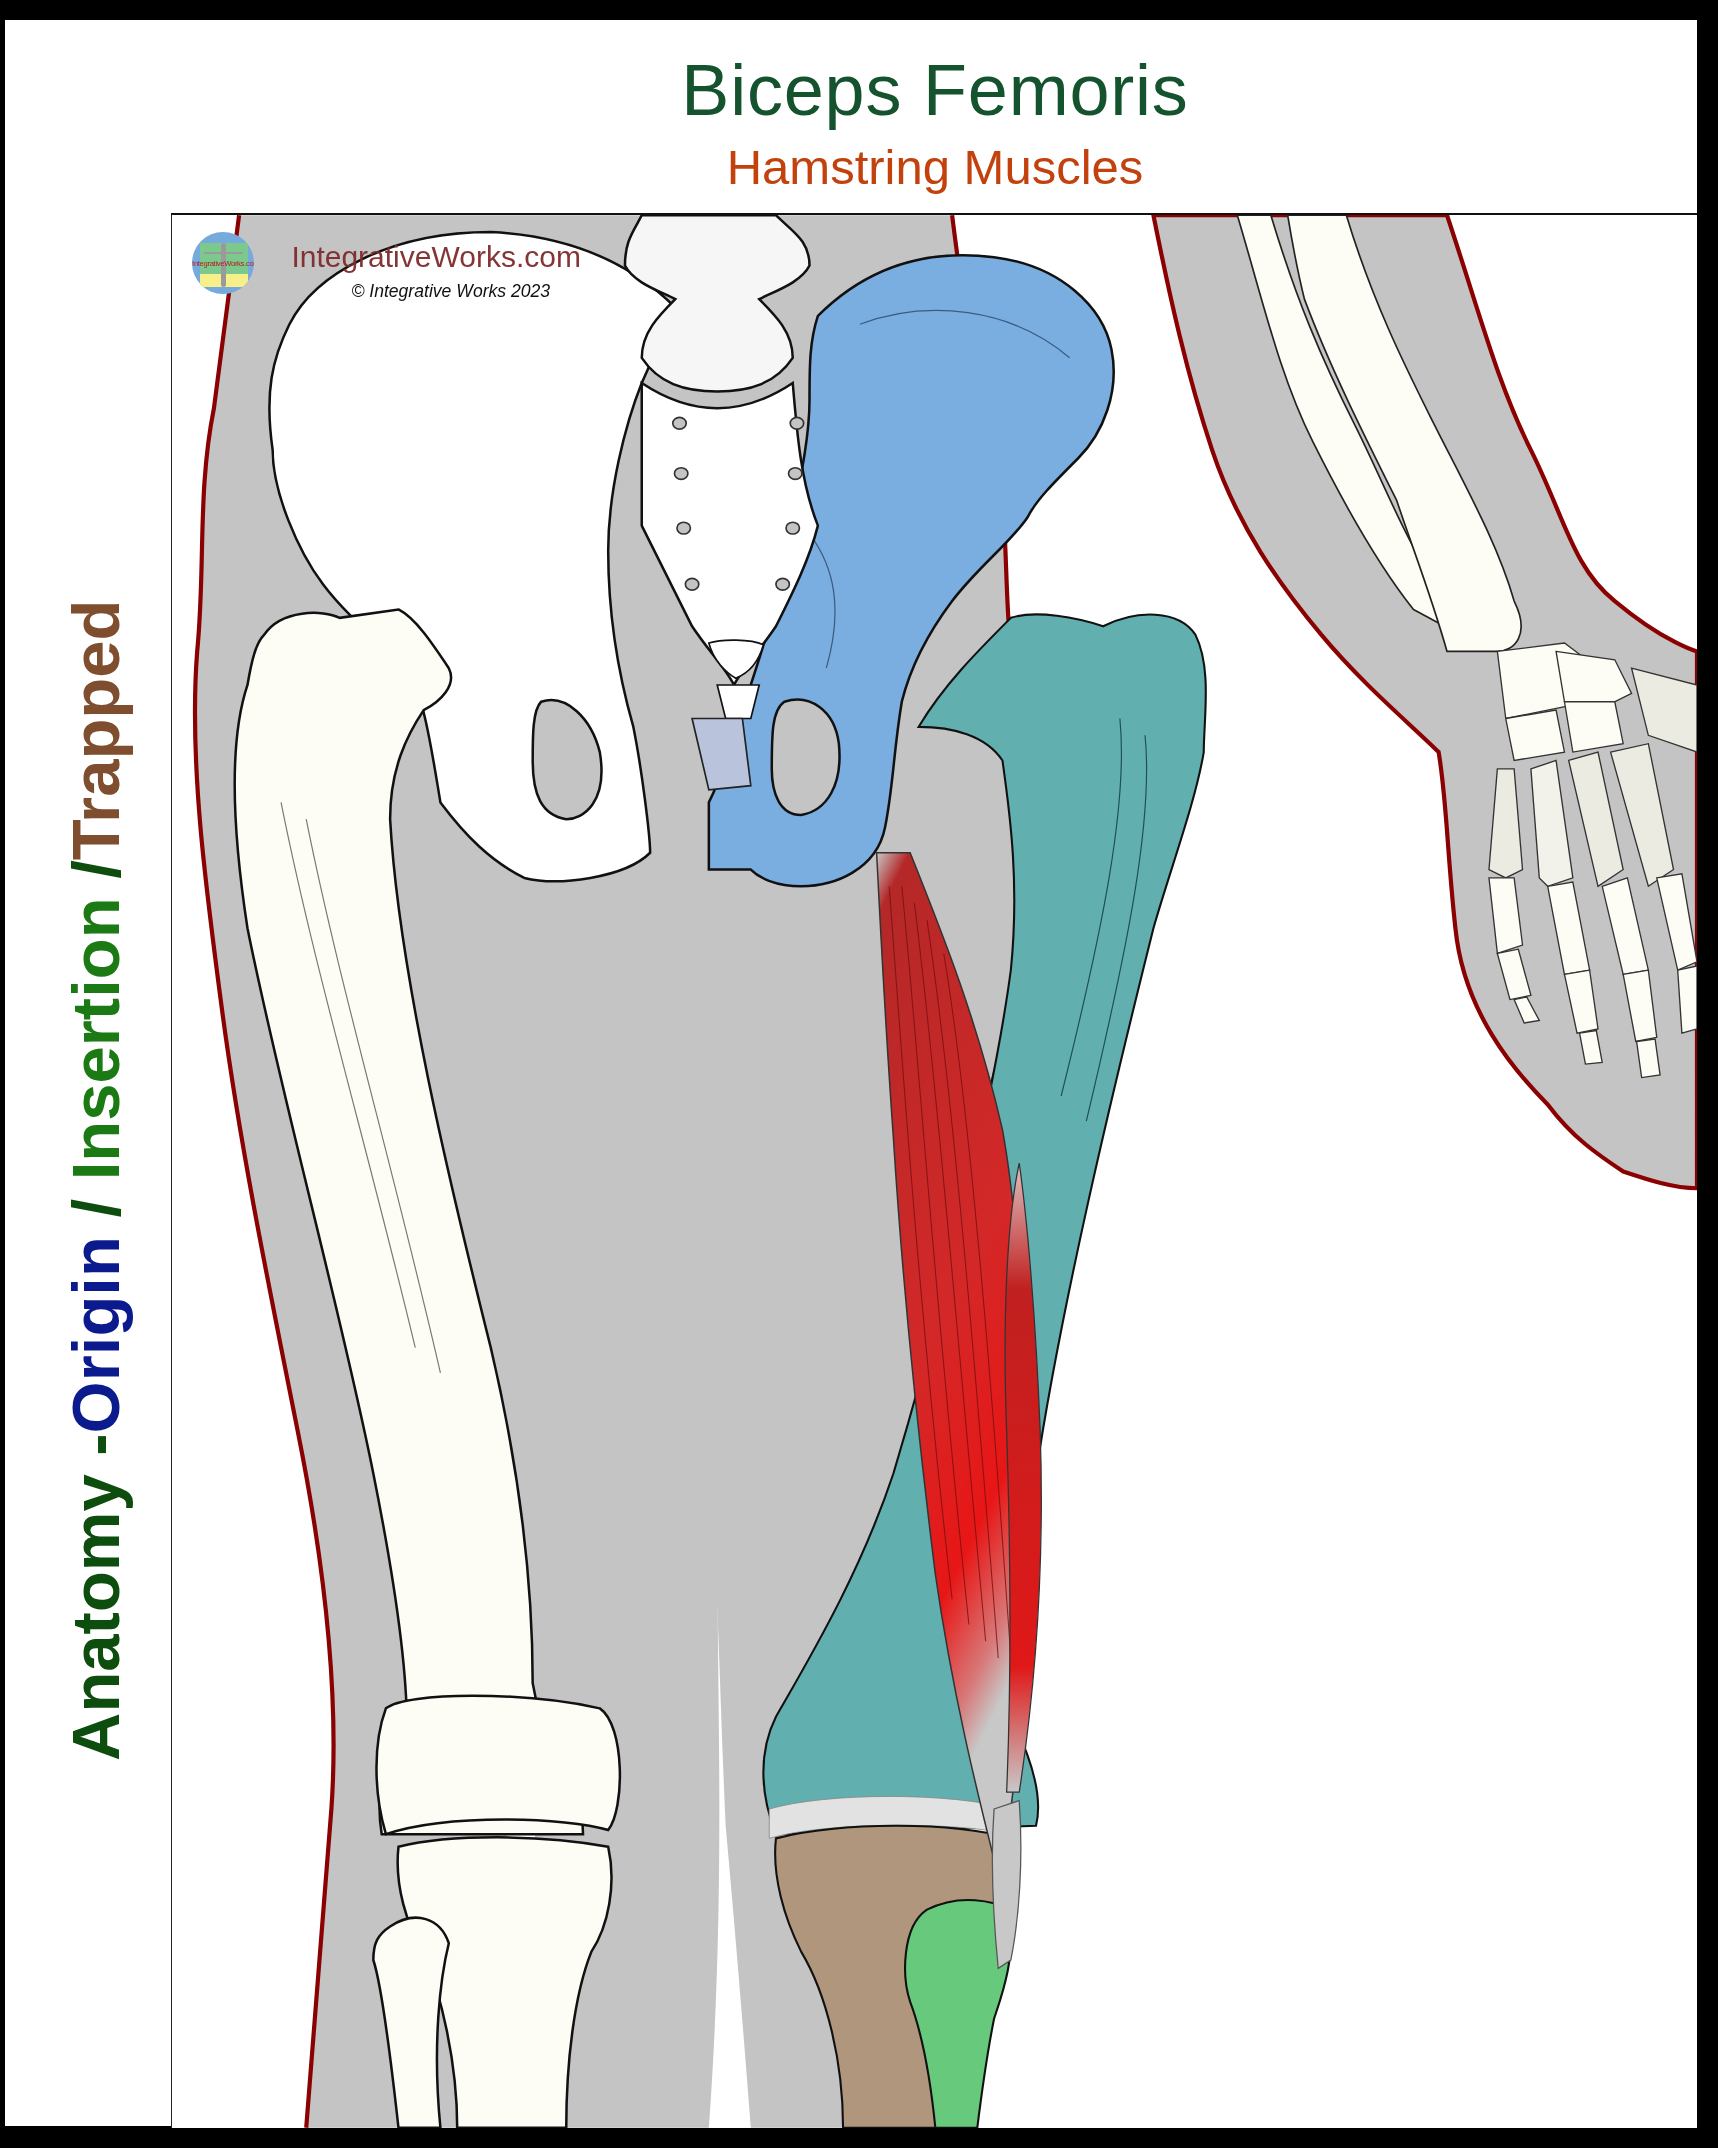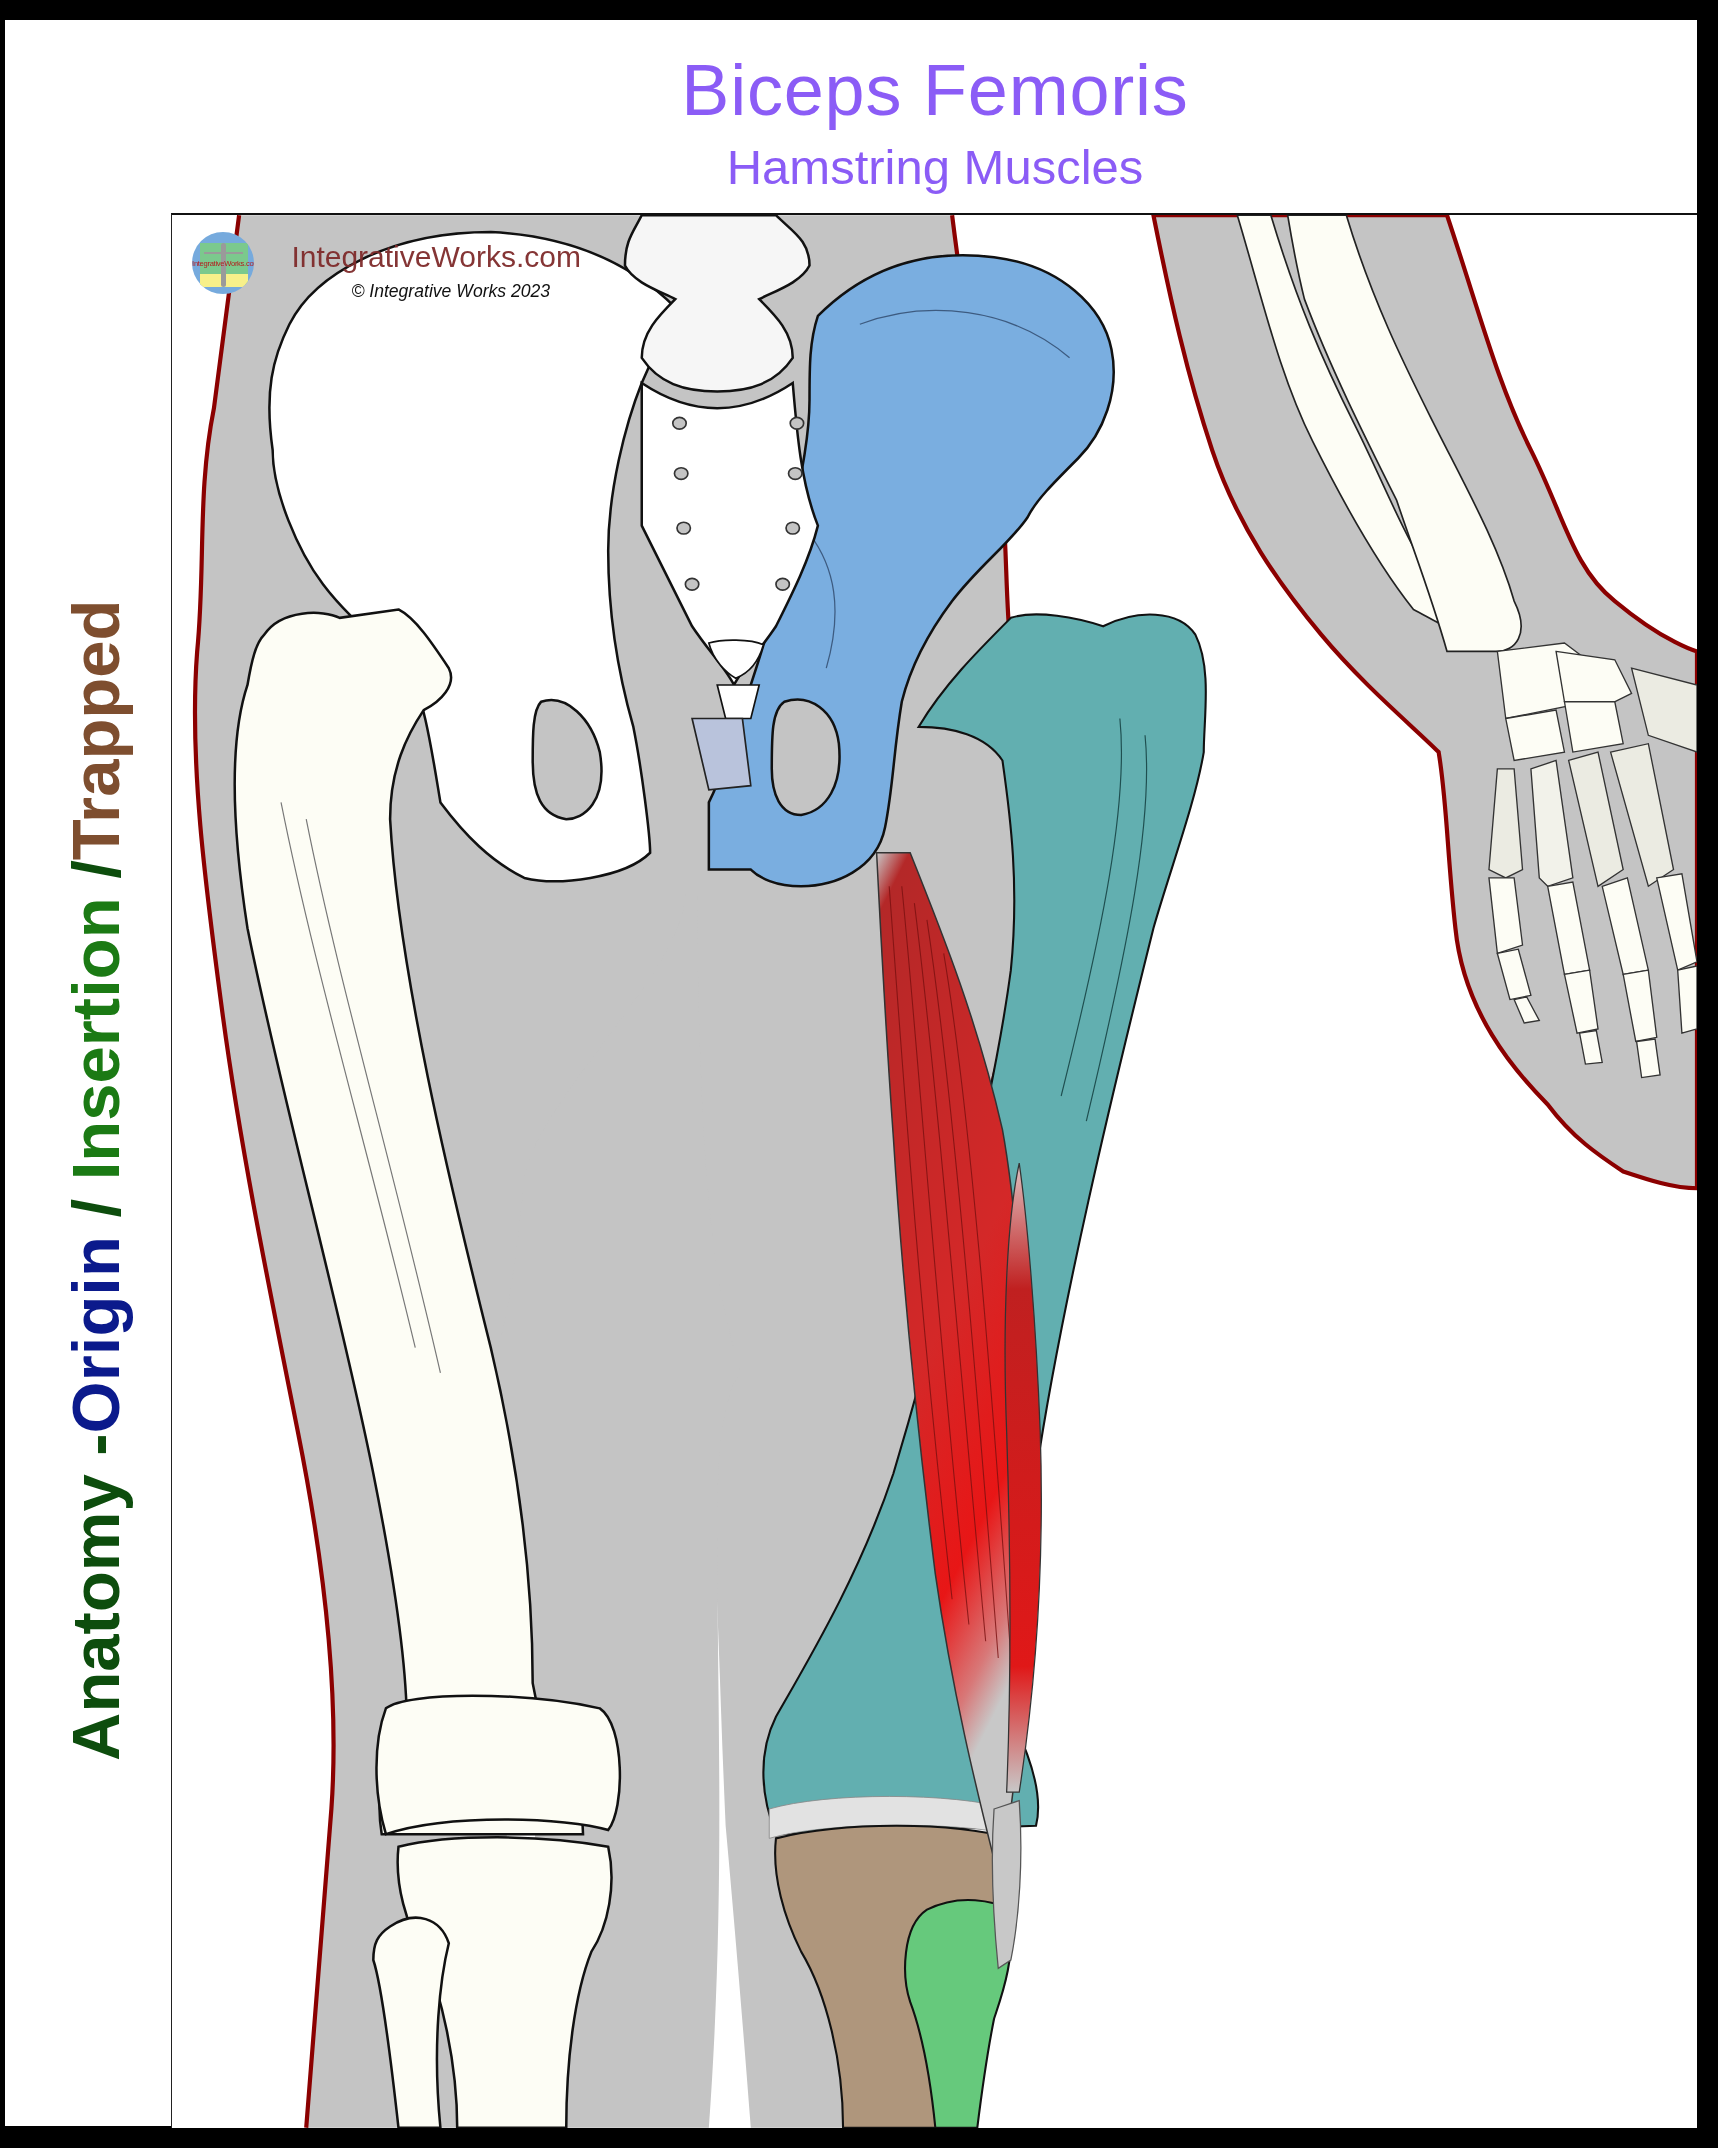--- a/index.html
+++ b/index.html
@@ -18,27 +18,27 @@
     }
     .title-block {
       position: absolute;
       left: 0; right: 0; top: 34px;
       text-align: center;
       padding-left: 168px;
     }
     .title {
       font-size: 72px;
       line-height: 1;
-      color: #8b5cf6;
+      color: #14532d;
       letter-spacing: 0.8px;
     }
     .subtitle {
       font-size: 49px;
       line-height: 1;
-      color: #8b5cf6;
+      color: #c2410c;
       margin-top: 17px;
     }
     .side-label {
       position: absolute;
       left: 57px; top: 1741px;
       transform-origin: left top;
       transform: rotate(-90deg);
       white-space: nowrap;
       font-size: 67px;
       font-weight: bold;

